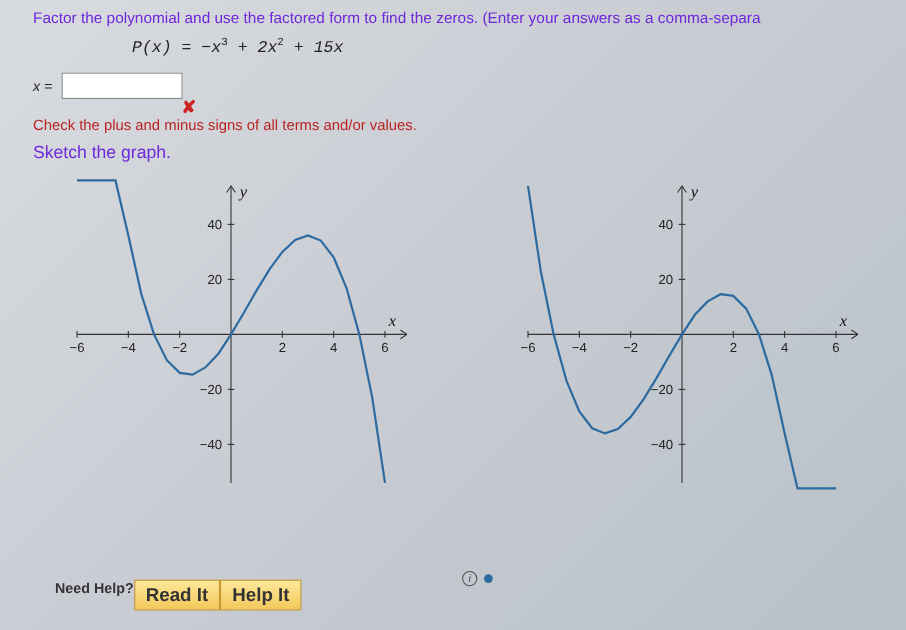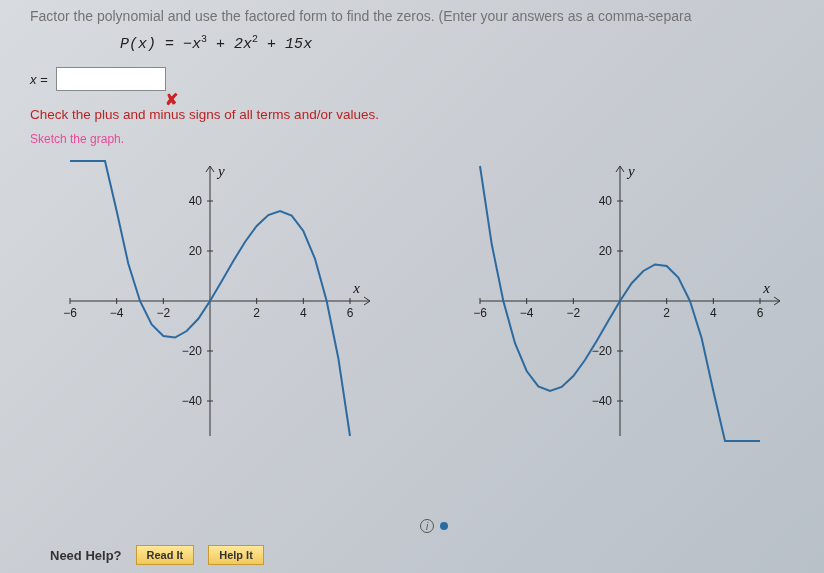--- a/index.html
+++ b/index.html
@@ -6,49 +6,49 @@
   body {
     font-family: -apple-system, Helvetica, Arial, sans-serif;
     background: linear-gradient(135deg, #d8dce0 0%, #c8ccd2 50%, #b8c0c8 100%);
     width: 824px;
     height: 573px;
     overflow: hidden;
     padding: 8px 0 0 30px;
     color: #222;
     position: relative;
   }
-  .question-text { font-size: 14px; color: #737373; margin-bottom: 10px; }
+  .question-text { font-size: 14px; color: #6d28d9; margin-bottom: 10px; }
   .poly { font-family: Liberation Mono, monospace; font-size: 15px; font-style: italic; margin: 6px 0 14px 90px; }
   .poly sup { font-size: 10px; font-style: normal; }
   .answer-row { display: flex; align-items: center; gap: 8px; margin-bottom: 4px; }
   .xeq { font-size: 13px; font-style: italic; }
   .answer-input {
     width: 110px; height: 24px;
     border: 1px solid #888; background: #fff;
     padding: 2px 4px; font-size: 13px;
   }
   .wrong-x { color: #c22; font-weight: bold; font-size: 16px; margin-left: 135px; line-height: 10px; }
   .hint { color: #b22; font-size: 13.5px; margin: 2px 0 10px 0; }
-  .sketch-label { font-size: 12px; color: #ec4899; }
+  .sketch-label { font-size: 16px; color: #6d28d9; }
 
   .charts-row { display: flex; gap: 90px; margin-top: 10px; margin-left: 20px; }
   .chart { position: relative; }
   svg { display: block; }
   .axis { stroke: #333; stroke-width: 1; }
   .tick { stroke: #333; stroke-width: 1; }
   .ticklabel { font: 12px Arial; fill: #222; }
   .axislabel { font: italic 15px Georgia; fill: #111; }
   .curve { stroke: #2c6aa0; stroke-width: 2; fill: none; }
 
-  .need-help-row { display: flex; align-items: center; gap: 14px; position: absolute; bottom: 8px; left: 50px; }
+  .need-help-row { display: flex; position: absolute; bottom: 18px; left: 50px; }
   .need-help { font-size: 13px; color: #333; font-weight: 600; }
   .help-btn {
     background: linear-gradient(#ffe89a, #f2c85a);
     border: 1px solid #c89a30;
-    font-size: 11px; font-weight: bold;
+    font-size: 17px; font-weight: bold;
     padding: 3px 10px; color: #333;
     cursor: pointer;
   }
   .icons { position: absolute; left: 420px; bottom: 40px; display:flex; gap:6px; align-items:center; }
   .info-icon {
     width: 14px; height: 14px; border: 1px solid #555; border-radius: 50%;
     font-size: 10px; line-height: 13px; text-align: center; color:#555; font-style: italic;
   }
   .blue-dot { width: 8px; height: 8px; border-radius: 50%; background: #2c6aa0; }
 </style>

